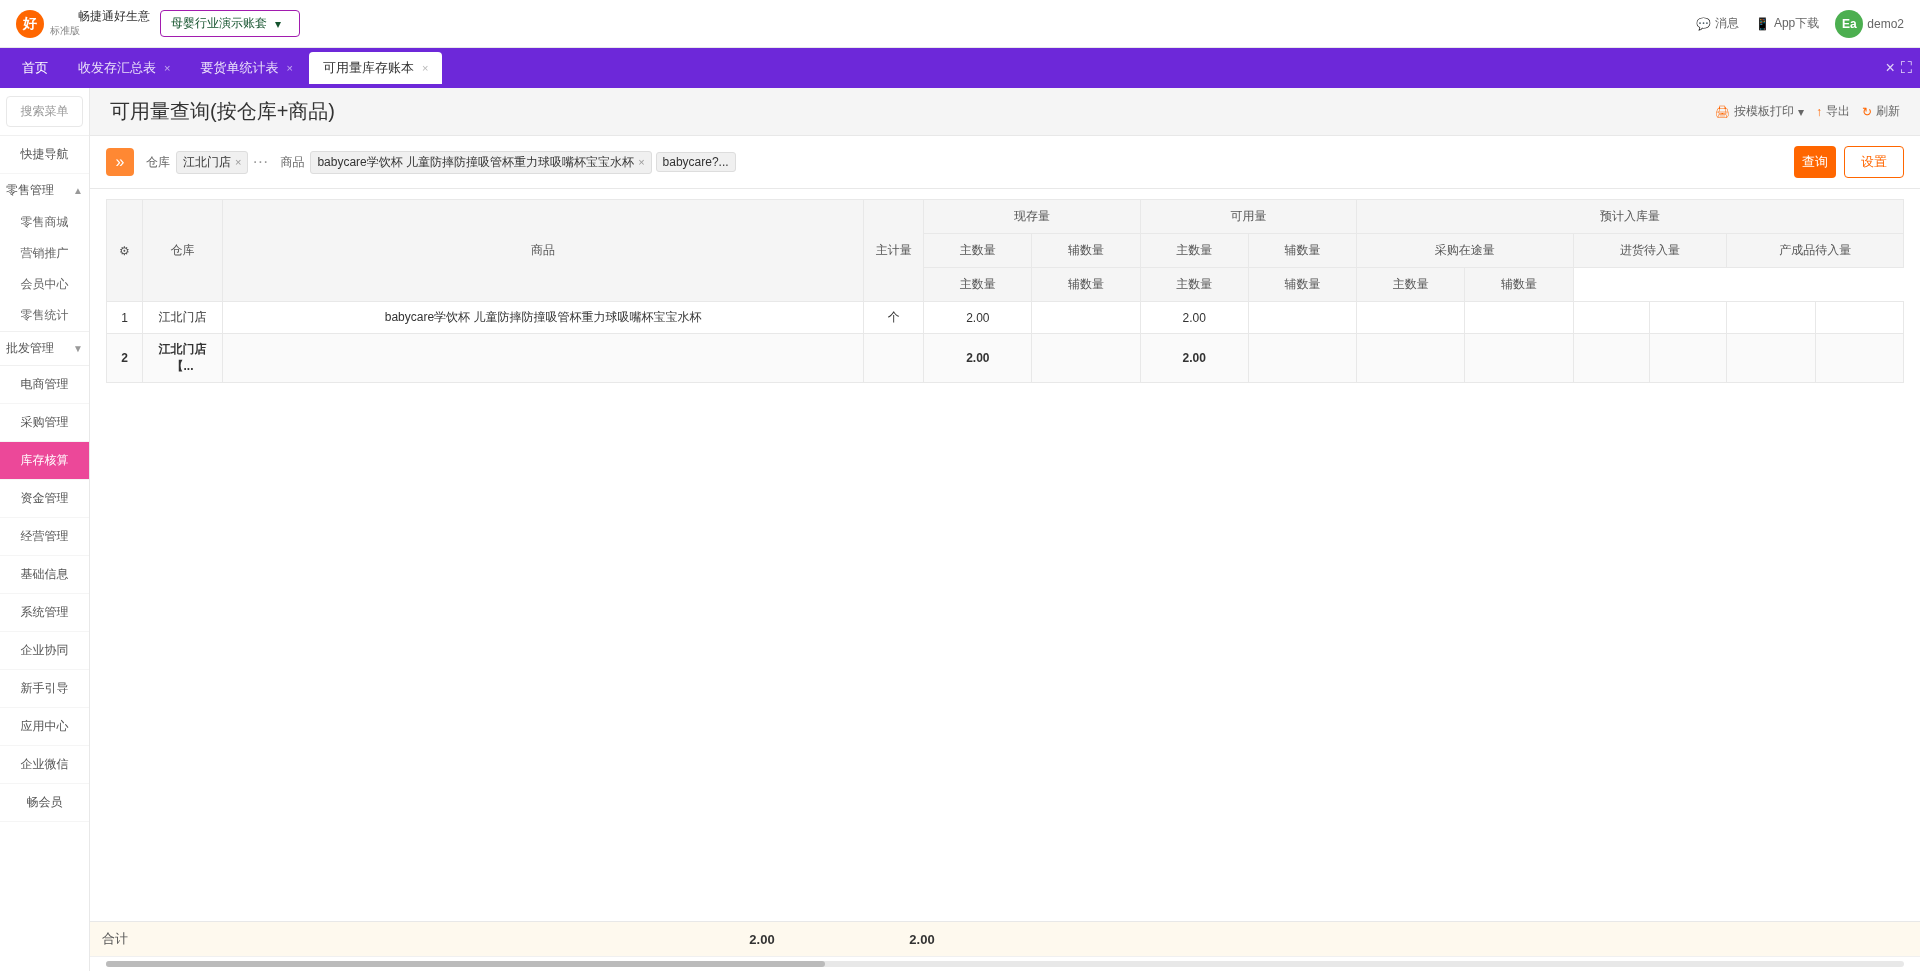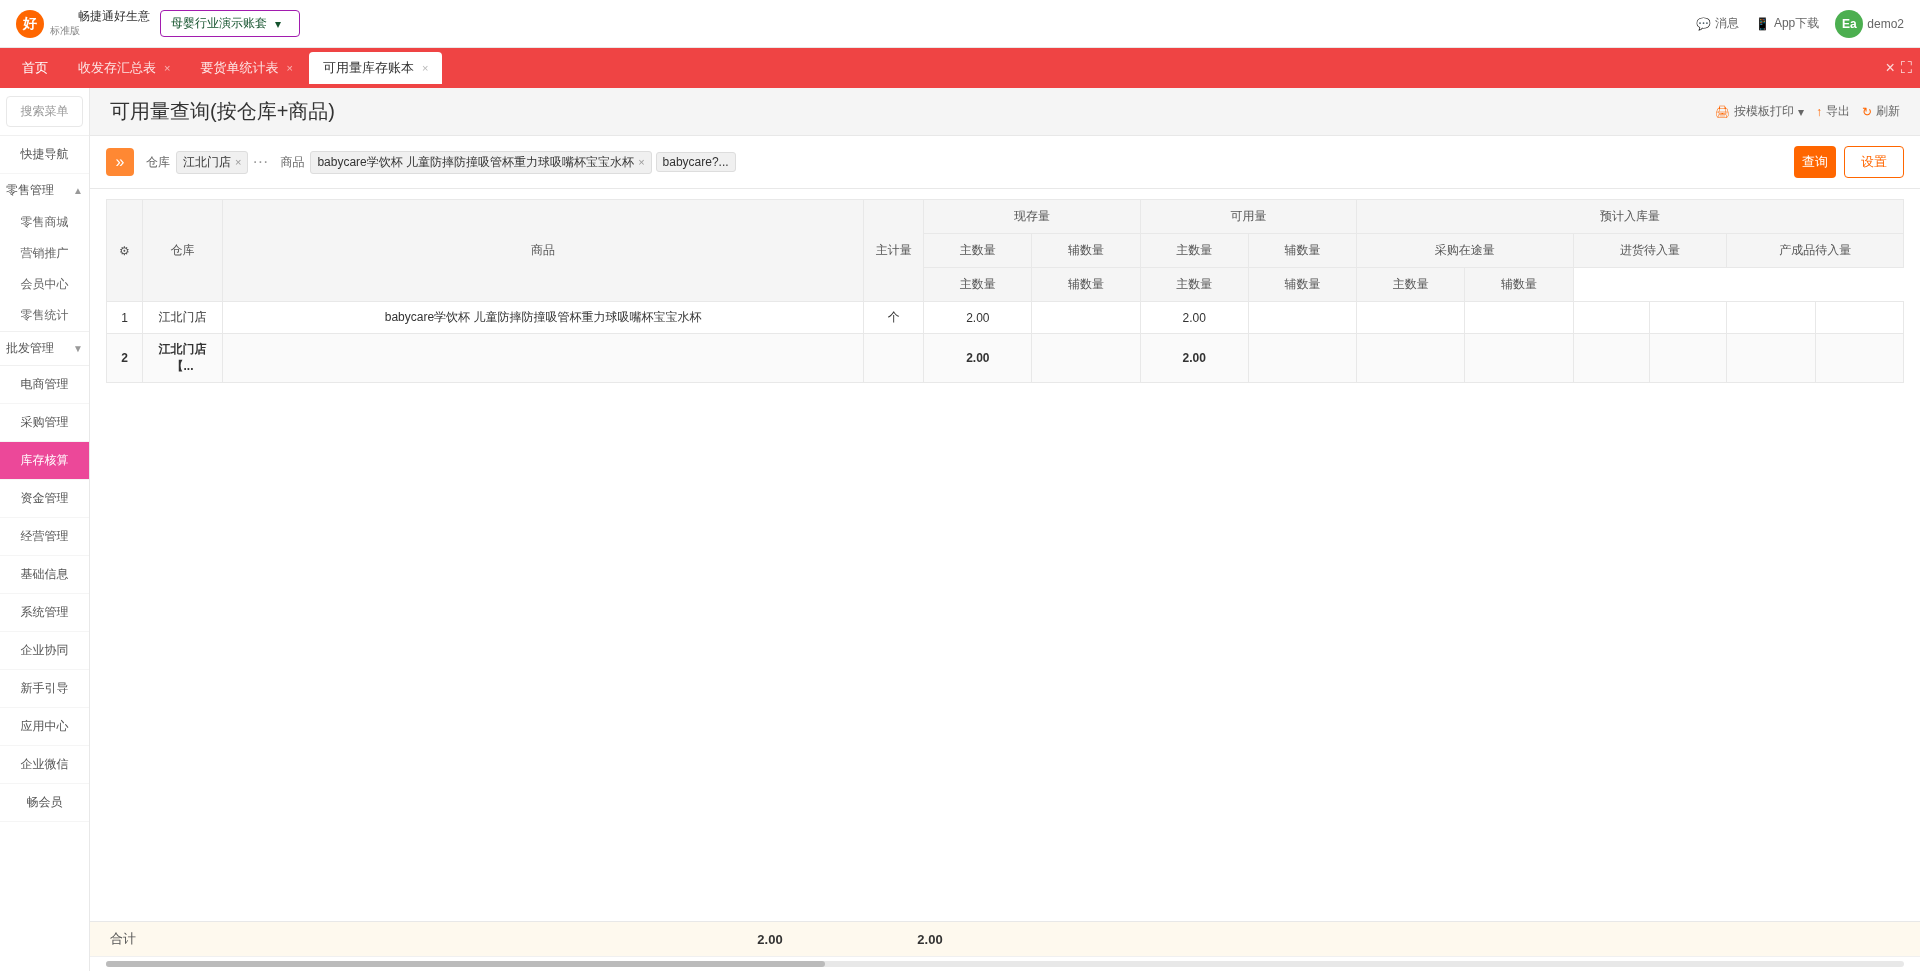--- a/index.html
+++ b/index.html
@@ -81,21 +81,21 @@
       align-items: center;
       justify-content: center;
       color: white;
       font-size: 12px;
       font-weight: bold;
     }
 
     
     .nav-tabs {
       height: 40px;
-      background: #ef4444;
+      background: #6d28d9;
       display: flex;
       align-items: center;
       padding: 0 8px;
       gap: 2px;
     }
     .nav-tab {
       height: 32px;
       padding: 0 14px;
       display: flex;
       align-items: center;
@@ -328,21 +328,21 @@
       border: 1px solid #e8e8e8;
       padding: 7px 10px;
       text-align: center;
       color: #333;
     }
 
     
     .footer-bar {
       background: #fef9ee;
       border-top: 1px solid #e8e8e8;
-      padding: 8px 20px;
+      padding: 8px 12px;
       display: flex;
       align-items: center;
     }
     .footer-total-label {
       font-size: 13px;
       color: #555;
       min-width: 120px;
     }
     .footer-total-value {
       font-size: 13px;

